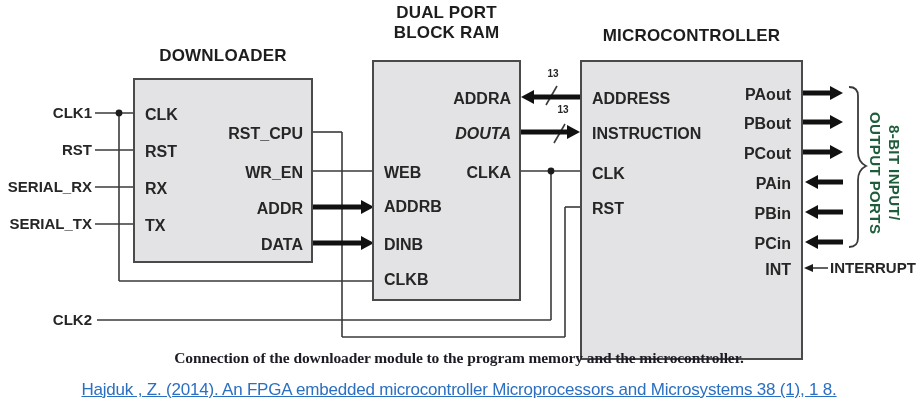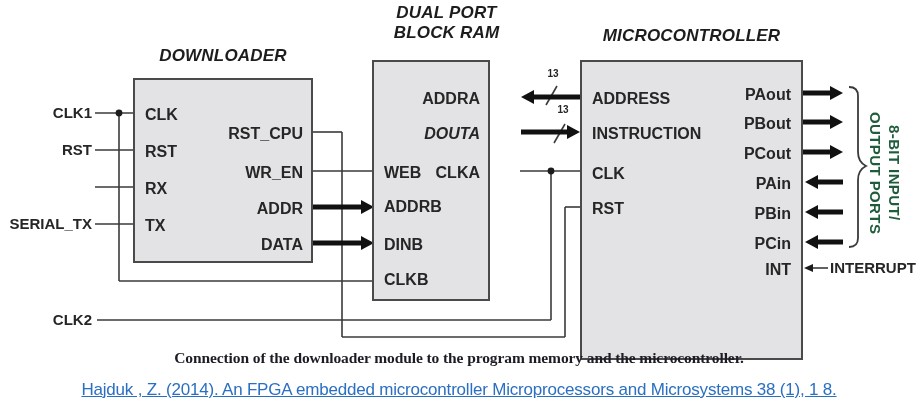--- a/index.html
+++ b/index.html
@@ -4,21 +4,21 @@
 <style>
   html,body { margin:0; padding:0; background:#fff; }
   .stage { position:relative; width:918px; height:417px; background:#ffffff;
            font-family:"Liberation Sans", sans-serif; overflow:hidden; }
   .overlay { position:absolute; left:0; top:0; width:918px; height:417px; pointer-events:none; }
   .block { position:absolute; background:#e3e3e5; border:2px solid #4a4a4a; box-sizing:border-box; }
   .pin { position:absolute; height:20px; line-height:20px; font-size:16px; font-weight:600;
          color:#262626; white-space:nowrap; }
   .pin.r { text-align:right; }
   .title { position:absolute; text-align:center; font-size:17px; font-weight:700; color:#1d1d1d;
-           letter-spacing:0.2px; white-space:nowrap;font-style:italic; }
+           letter-spacing:0.2px; white-space:nowrap; }
   .ext { position:absolute; height:20px; line-height:20px; font-size:15px; font-weight:600;
          color:#262626; white-space:nowrap; }
   .ext.r { text-align:right; }
   .bus-num { position:absolute; width:24px; font-size:10px; font-weight:600; color:#262626;
              text-align:center; height:16px; line-height:16px; }
   .ports-note { position:absolute; left:866px; top:94px; height:158px;
                 writing-mode:vertical-rl; text-align:center;
                 font-size:15px; font-weight:700; letter-spacing:0.4px; line-height:19px;
                 color:#1e5c3a; }
   .ports-note span { display:block; }
@@ -94,21 +94,21 @@
     <div class="pin" style="left:10px; top:25px;">CLK</div>
     <div class="pin" style="left:10px; top:62px;">RST</div>
     <div class="pin" style="left:10px; top:99px;">RX</div>
     <div class="pin" style="left:10px; top:136px;">TX</div>
     <div class="pin r" style="right:8px; top:44px;">RST_CPU</div>
     <div class="pin r" style="right:8px; top:83px;">WR_EN</div>
     <div class="pin r" style="right:8px; top:119px;">ADDR</div>
     <div class="pin r" style="right:8px; top:155px;">DATA</div>
   </div>
 
-  <div class="block" style="left:372px; top:60px; width:118px; height:241px;">
+  <div class="block" style="left:372px; top:60px; width:149px; height:241px;">
     <div class="pin r" style="right:8px; top:27px;">ADDRA</div>
     <div class="pin r" style="right:8px; top:62px;font-style:italic;">DOUTA</div>
     <div class="pin r" style="right:8px; top:101px;">CLKA</div>
     <div class="pin" style="left:10px; top:101px;">WEB</div>
     <div class="pin" style="left:10px; top:135px;">ADDRB</div>
     <div class="pin" style="left:10px; top:173px;">DINB</div>
     <div class="pin" style="left:10px; top:208px;">CLKB</div>
   </div>
 
   <div class="block" style="left:580px; top:60px; width:223px; height:300px;">
@@ -120,20 +120,21 @@
     <div class="pin r" style="right:10px; top:52px;">PBout</div>
     <div class="pin r" style="right:10px; top:82px;">PCout</div>
     <div class="pin r" style="right:10px; top:112px;">PAin</div>
     <div class="pin r" style="right:10px; top:142px;">PBin</div>
     <div class="pin r" style="right:10px; top:172px;">PCin</div>
     <div class="pin r" style="right:10px; top:198px;">INT</div>
   </div>
 
   <div class="ext r" style="left:0; top:103px; width:92px;">CLK1</div>
   <div class="ext r" style="left:0; top:140px; width:92px;">RST</div>
+  <div class="ext r" style="left:0; top:177px; width:92px;">SERIAL_RX</div>
   <div class="ext r" style="left:0; top:214px; width:92px;">SERIAL_TX</div>
   <div class="ext r" style="left:0; top:310px; width:92px;">CLK2</div>
   <div class="ext" style="left:830px; top:258px;">INTERRUPT</div>
 
   <div class="bus-num" style="left:541px; top:66px;">13</div>
   <div class="bus-num" style="left:551px; top:102px;">13</div>
 
   <div class="ports-note">
     <span>8-BIT INPUT/</span>
     <span>OUTPUT PORTS</span>

